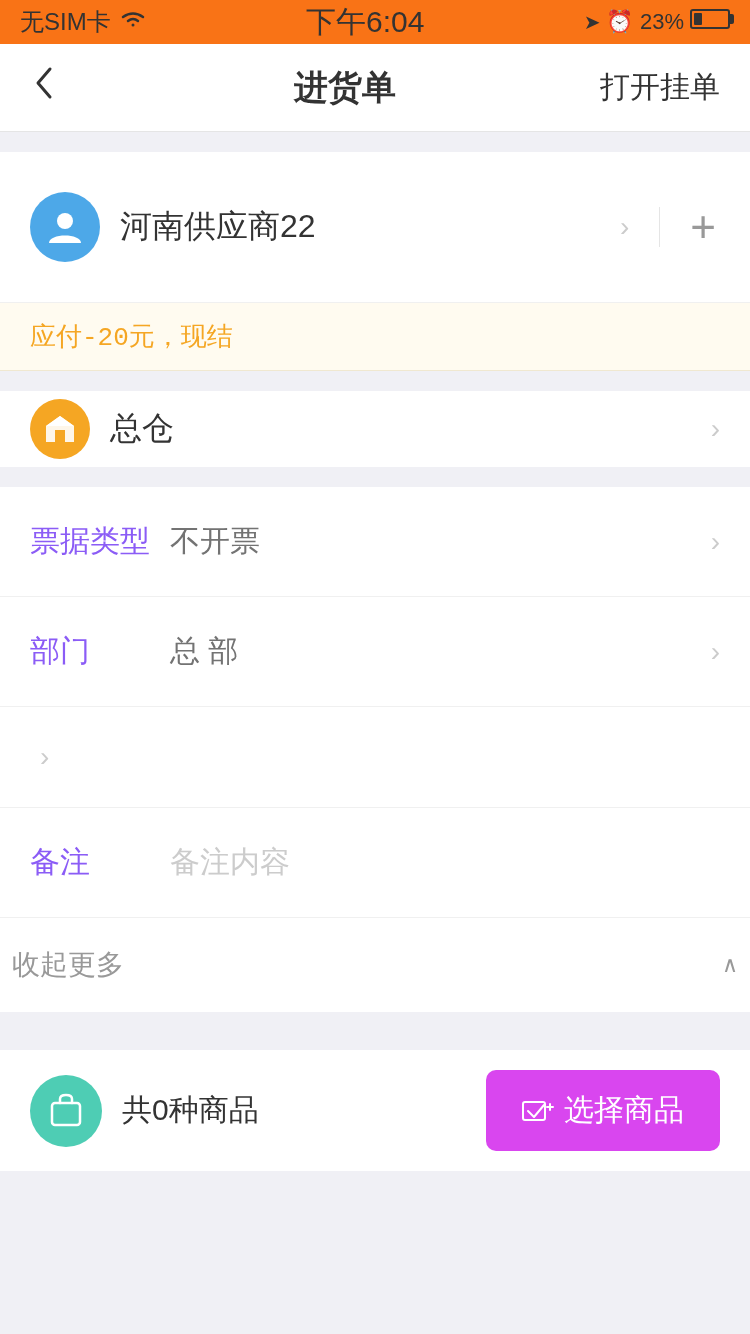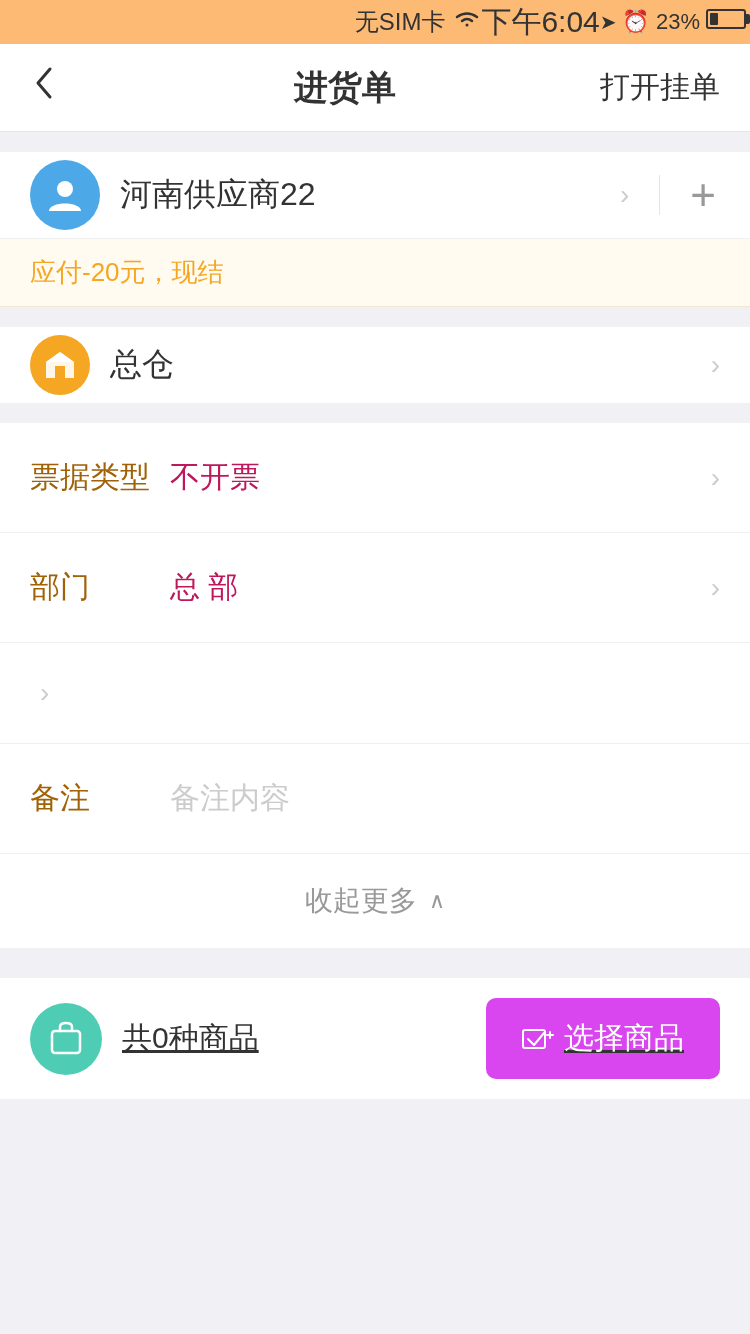--- a/index.html
+++ b/index.html
@@ -10,25 +10,25 @@
       min-height: 1334px;
       background: #f0f0f5;
       font-family: -apple-system, "PingFang SC", "Helvetica Neue", sans-serif;
       font-size: 28px;
       color: #333;
     }
 
     
     .status-bar {
       display: flex;
-      justify-content: flex-end;
+      justify-content: space-between;
       align-items: center;
       height: 44px;
-      background: #fdba74;
-      padding: 0 4px;
+      background: #f97316;
+      padding: 0 20px;
       font-size: 24px;
       color: #333;
     }
     .status-left { display: flex; align-items: center; gap: 8px; }
     .status-center { font-size: 30px; font-weight: 500; }
     .status-right { display: flex; align-items: center; gap: 6px; font-size: 22px; }
 
     
     .nav-bar {
       display: flex;
@@ -64,21 +64,21 @@
 
     
     .card {
       background: #fff;
     }
 
     
     .supplier-row {
       display: flex;
       align-items: center;
-      padding: 8px 30px;
+      padding: 40px 30px;
       border-bottom: 1px solid #f0f0f0;
     }
     .supplier-avatar {
       width: 70px;
       height: 70px;
       border-radius: 50%;
       background: #4da8e8;
       display: flex;
       align-items: center;
       justify-content: center;
@@ -111,20 +111,21 @@
       padding-right: 4px;
     }
 
     
     .notice-bar {
       background: #fffbf0;
       padding: 16px 30px;
       font-size: 26px;
       color: #f5a623;
       border-bottom: 1px solid #f0e8d0;
+      font-family: Liberation Mono, monospace;
     }
 
     
     .warehouse-row {
       display: flex;
       align-items: center;
       padding: 8px 30px;
     }
     .warehouse-icon-wrap {
       width: 60px;
@@ -152,68 +153,67 @@
       align-items: center;
       padding: 34px 30px;
       border-top: 1px solid #f0f0f0;
       cursor: pointer;
     }
     .form-row:first-child {
       border-top: none;
     }
     .form-label {
       font-size: 30px;
-      color: #a16207;
+      color: #8b5cf6;
       width: 140px;
       flex-shrink: 0;
     }
     .form-value {
       flex: 1;
       font-size: 30px;
-      color: #be185d;
+      color: #737373;
     }
     .form-placeholder {
       flex: 1;
       font-size: 30px;
       color: #ccc;
     }
     .form-chevron {
       color: #ccc;
       font-size: 28px;
       margin-left: 10px;
     }
 
     
     .collapse-bar {
       background: #fff;
       border-top: 1px solid #f0f0f0;
       display: flex;
-      justify-content: center;
-      align-items: center;
-      padding: 28px 0;
+      justify-content: space-between;
+      align-items: center;
+      padding: 28px 12px;
       cursor: pointer;
       gap: 12px;
     }
     .collapse-text {
       font-size: 28px;
       color: #999;
     }
     .collapse-arrow {
       font-size: 22px;
       color: #999;
     }
 
     
     .product-bar {
       display: flex;
       align-items: center;
       background: #fff;
       padding: 20px 30px;
-      margin-top: 10px;
-      text-decoration: underline;
+      margin-top: 18px;
     }
     .product-icon-wrap {
       width: 72px;
       height: 72px;
       border-radius: 50%;
       background: #4ecdb4;
       display: flex;
       align-items: center;
       justify-content: center;
       margin-right: 20px;

